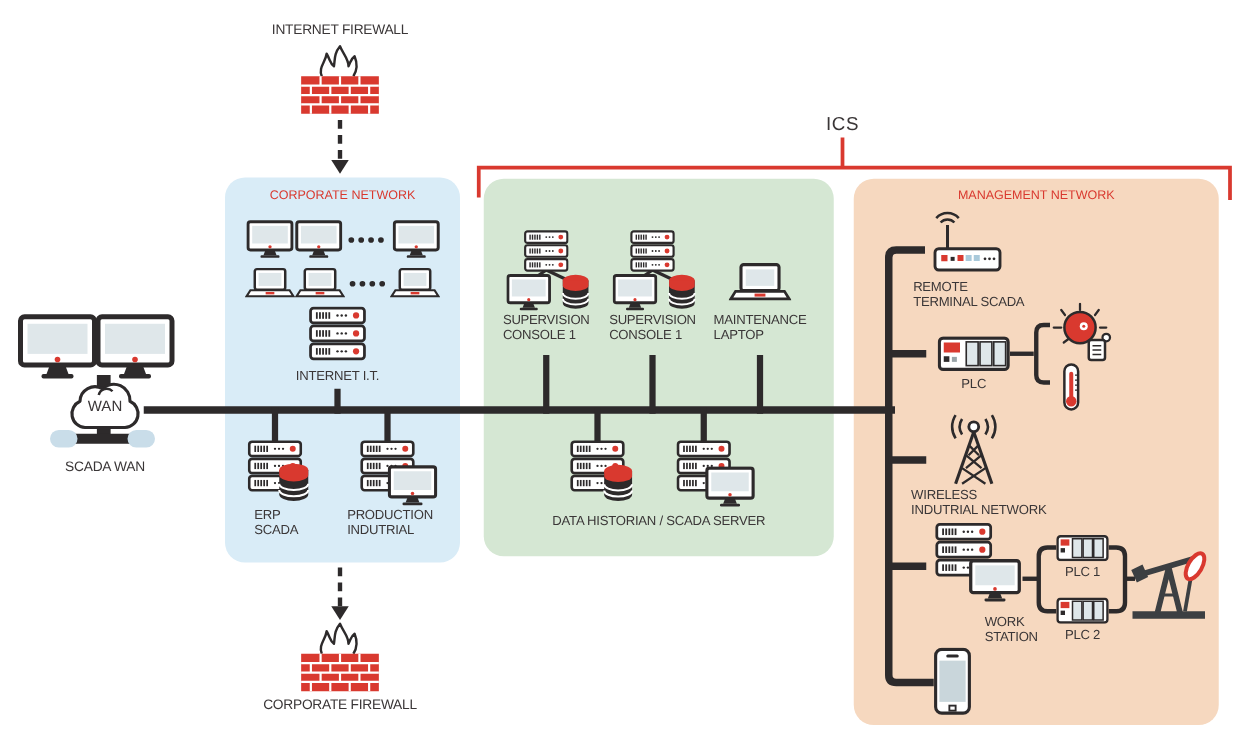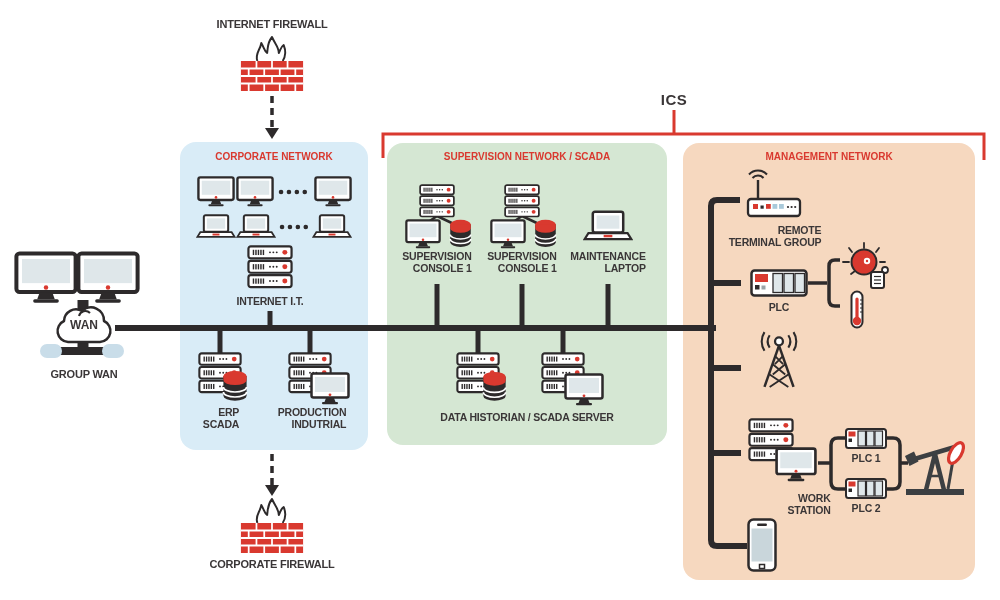--- a/index.html
+++ b/index.html
@@ -16,22 +16,22 @@
   .trunk{stroke-width:6;fill:none;}
   .thin{stroke-width:2.5;}
   .med{stroke-width:3.5;fill:none;}
   .dash{stroke-width:3.5;stroke-dasharray:7 5;fill:none;}
   .dots{stroke-width:4.5;stroke-dasharray:0.1 7.8;stroke-linecap:round;}
   .red3{stroke:var(--accent);stroke-width:3;fill:none;}
   .ah{fill:var(--line);}
   .pill{fill:var(--pill);}
   .icon{position:absolute;}
   .icon svg{display:block;width:100%;height:100%;}
-  .lbl{position:absolute;transform:translateX(-50%);text-align:right;
-       font-size:10.5px;font-weight:700;line-height:1.18;color:var(--text);
+  .lbl{position:absolute;transform:translateX(-50%);text-align:left;
+       font-size:10.5px;font-weight:400;line-height:1.18;color:var(--text);
        letter-spacing:-0.2px;white-space:pre-line;}
   .lbl.big{font-size:11px;}
   .lbl.red{color:var(--accent);font-size:10px;letter-spacing:0;}
   .lbl.ics{font-size:15px;letter-spacing:0.5px;}
   .lbl.wan{font-size:12px;letter-spacing:0;}
 </style>
 </head>
 <body>
 
 <div id="canvas">
@@ -679,37 +679,38 @@
     <rect x="1.5" y="1.5" width="27" height="51" rx="5" fill="#fff" stroke="#2d2a2b" stroke-width="2.5"></rect>
     <rect x="10" y="5.5" width="10" height="2.5" rx="1.2" fill="#2d2a2b"></rect>
     <rect x="4.5" y="10.5" width="21" height="33" fill="#c9d6db"></rect>
     <rect x="12.5" y="46.5" width="5" height="4" fill="none" stroke="#2d2a2b" stroke-width="1.5"></rect>
       </svg>
     </div>
 
   <div class="lbl big" style="left:272px;top:18px">INTERNET FIREWALL</div>
   <div class="lbl ics" style="left:674px;top:91px">ICS</div>
   <div class="lbl red" style="left:274px;top:151px">CORPORATE NETWORK</div>
-  <div class="lbl red" style="left:527px;top:151px">SUPERVISION NETWORK / SCADA</div>
   <div class="lbl red" style="left:829px;top:151px">MANAGEMENT NETWORK</div>
   <div class="lbl" style="left:270px;top:295px">INTERNET I.T.</div>
   <div class="lbl" style="left:221px;top:406px">ERP
 SCADA</div>
   <div class="lbl" style="left:312px;top:406px">PRODUCTION
 INDUTRIAL</div>
   <div class="lbl" style="left:437px;top:250px">SUPERVISION
 CONSOLE 1</div>
   <div class="lbl" style="left:522px;top:250px">SUPERVISION
 CONSOLE 1</div>
   <div class="lbl" style="left:608px;top:250px">MAINTENANCE
 LAPTOP</div>
   <div class="lbl" style="left:527px;top:411px">DATA HISTORIAN / SCADA SERVER</div>
   <div class="lbl" style="left:775px;top:224px">REMOTE
-TERMINAL GROUP</div>
+TERMINAL SCADA</div>
   <div class="lbl" style="left:779px;top:301px">PLC</div>
+  <div class="lbl" style="left:783px;top:390px">WIRELESS
+INDUTRIAL NETWORK</div>
   <div class="lbl" style="left:809px;top:492px">WORK
 STATION</div>
   <div class="lbl" style="left:866px;top:452px">PLC 1</div>
   <div class="lbl" style="left:866px;top:502px">PLC 2</div>
   <div class="lbl wan" style="left:84px;top:318px">WAN</div>
-  <div class="lbl big" style="left:84px;top:368px">GROUP WAN</div>
+  <div class="lbl big" style="left:84px;top:368px">SCADA WAN</div>
   <div class="lbl big" style="left:272px;top:558px">CORPORATE FIREWALL</div>
 </div>
 
 </body></html>

